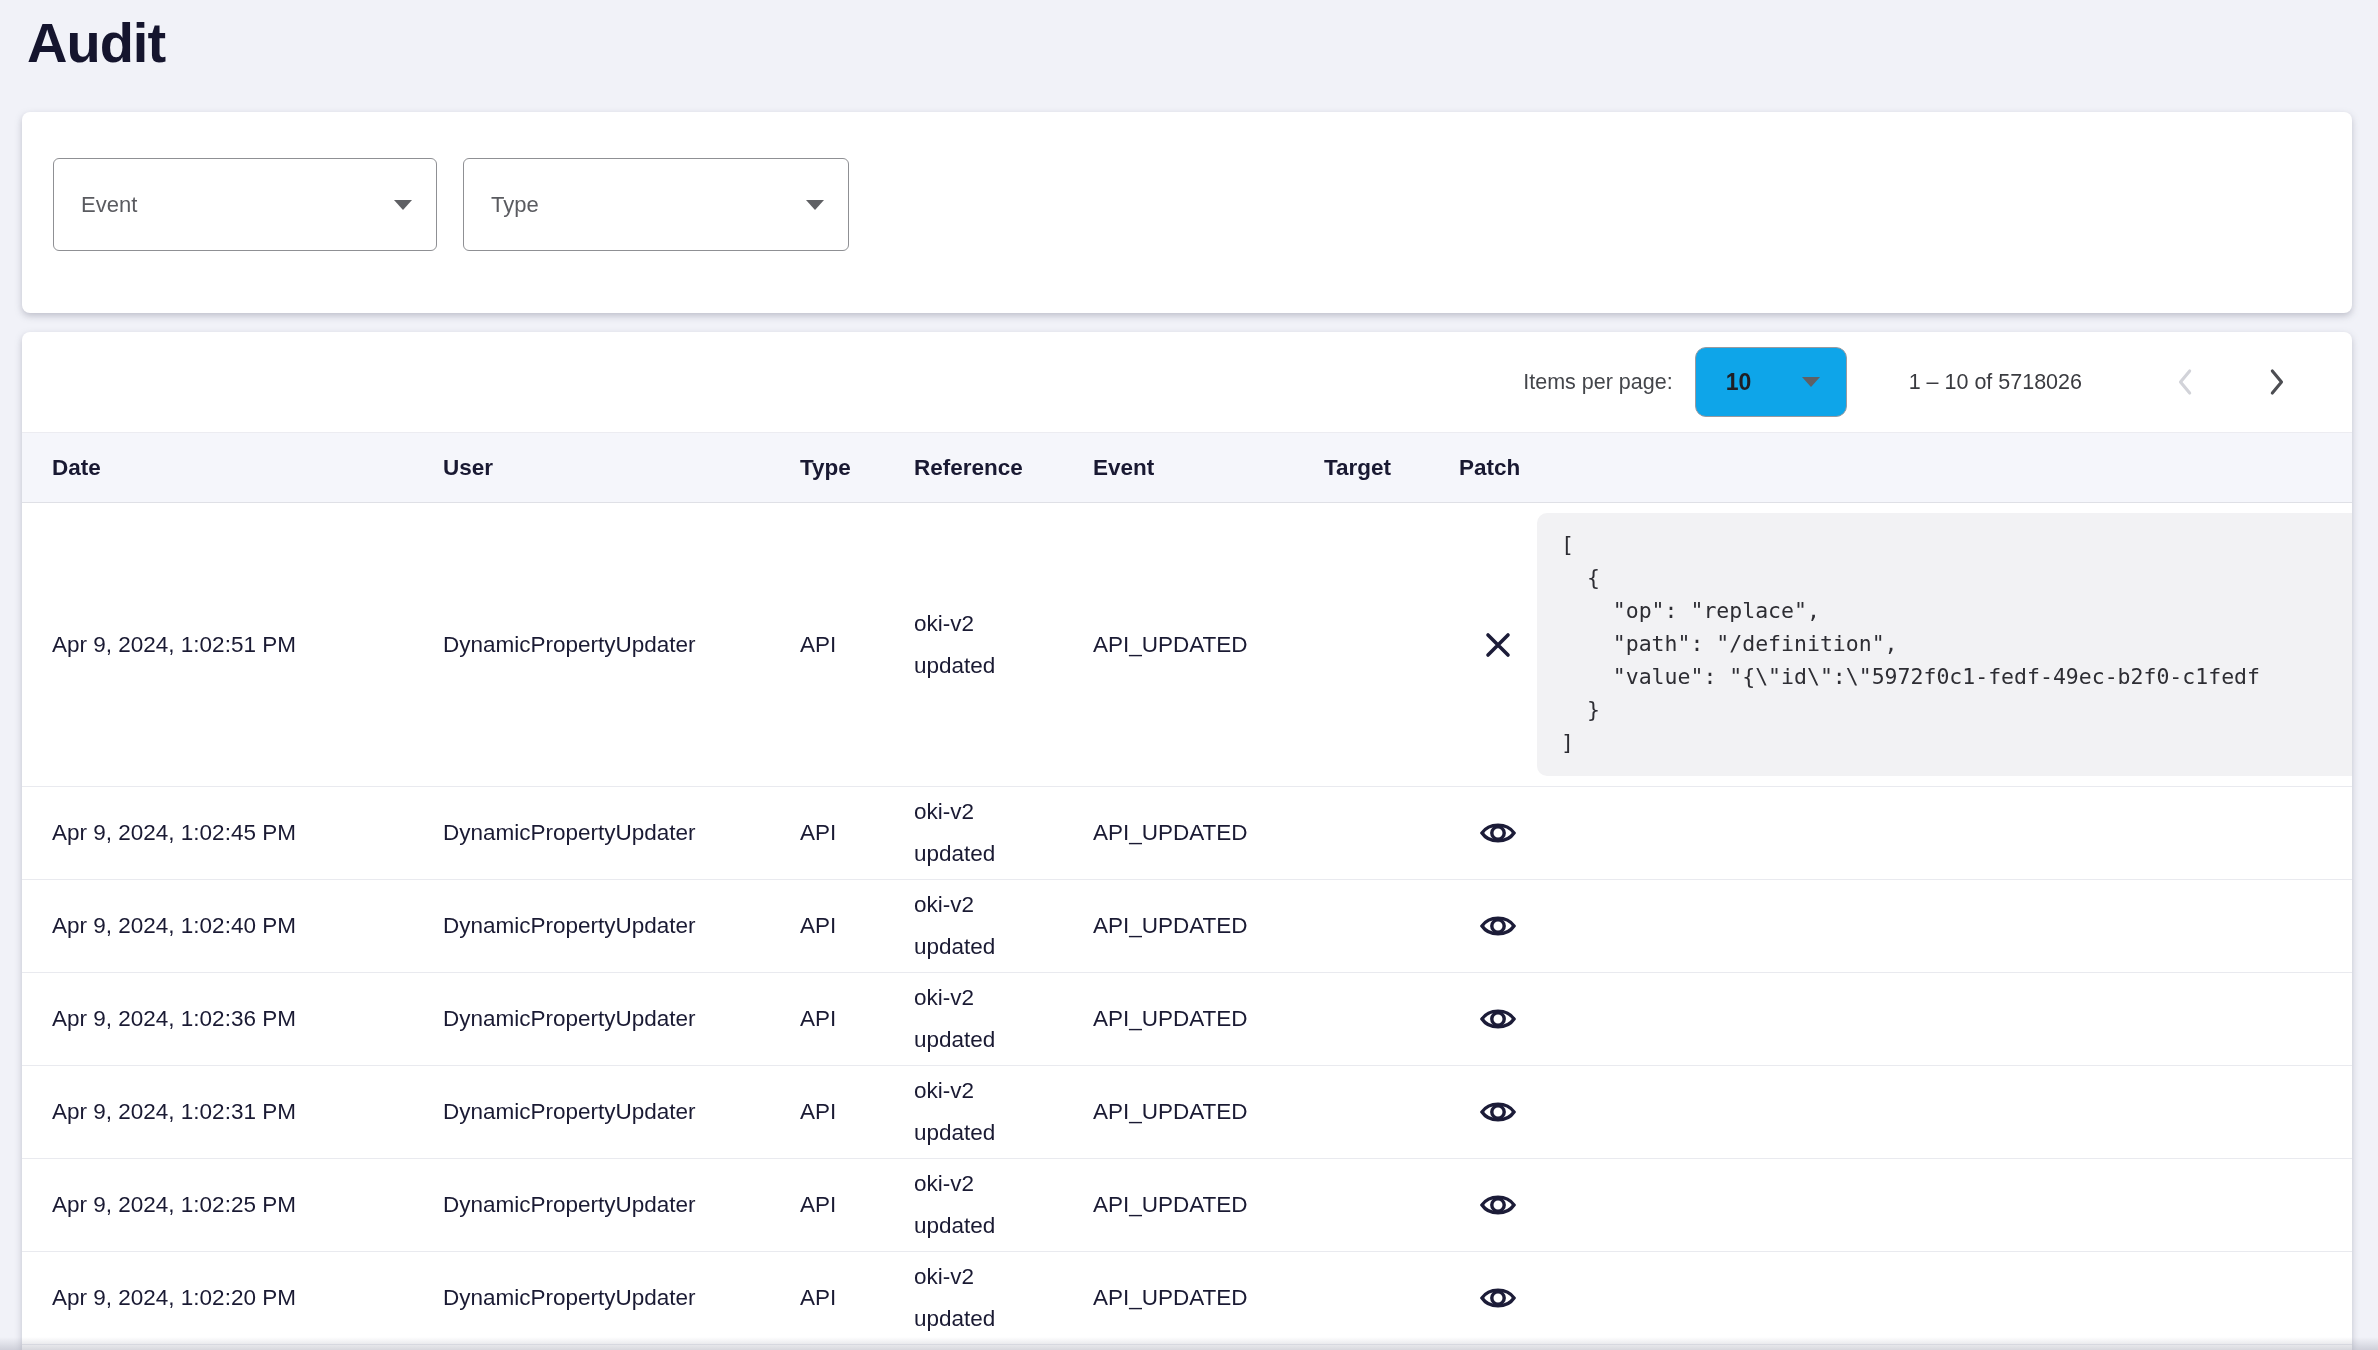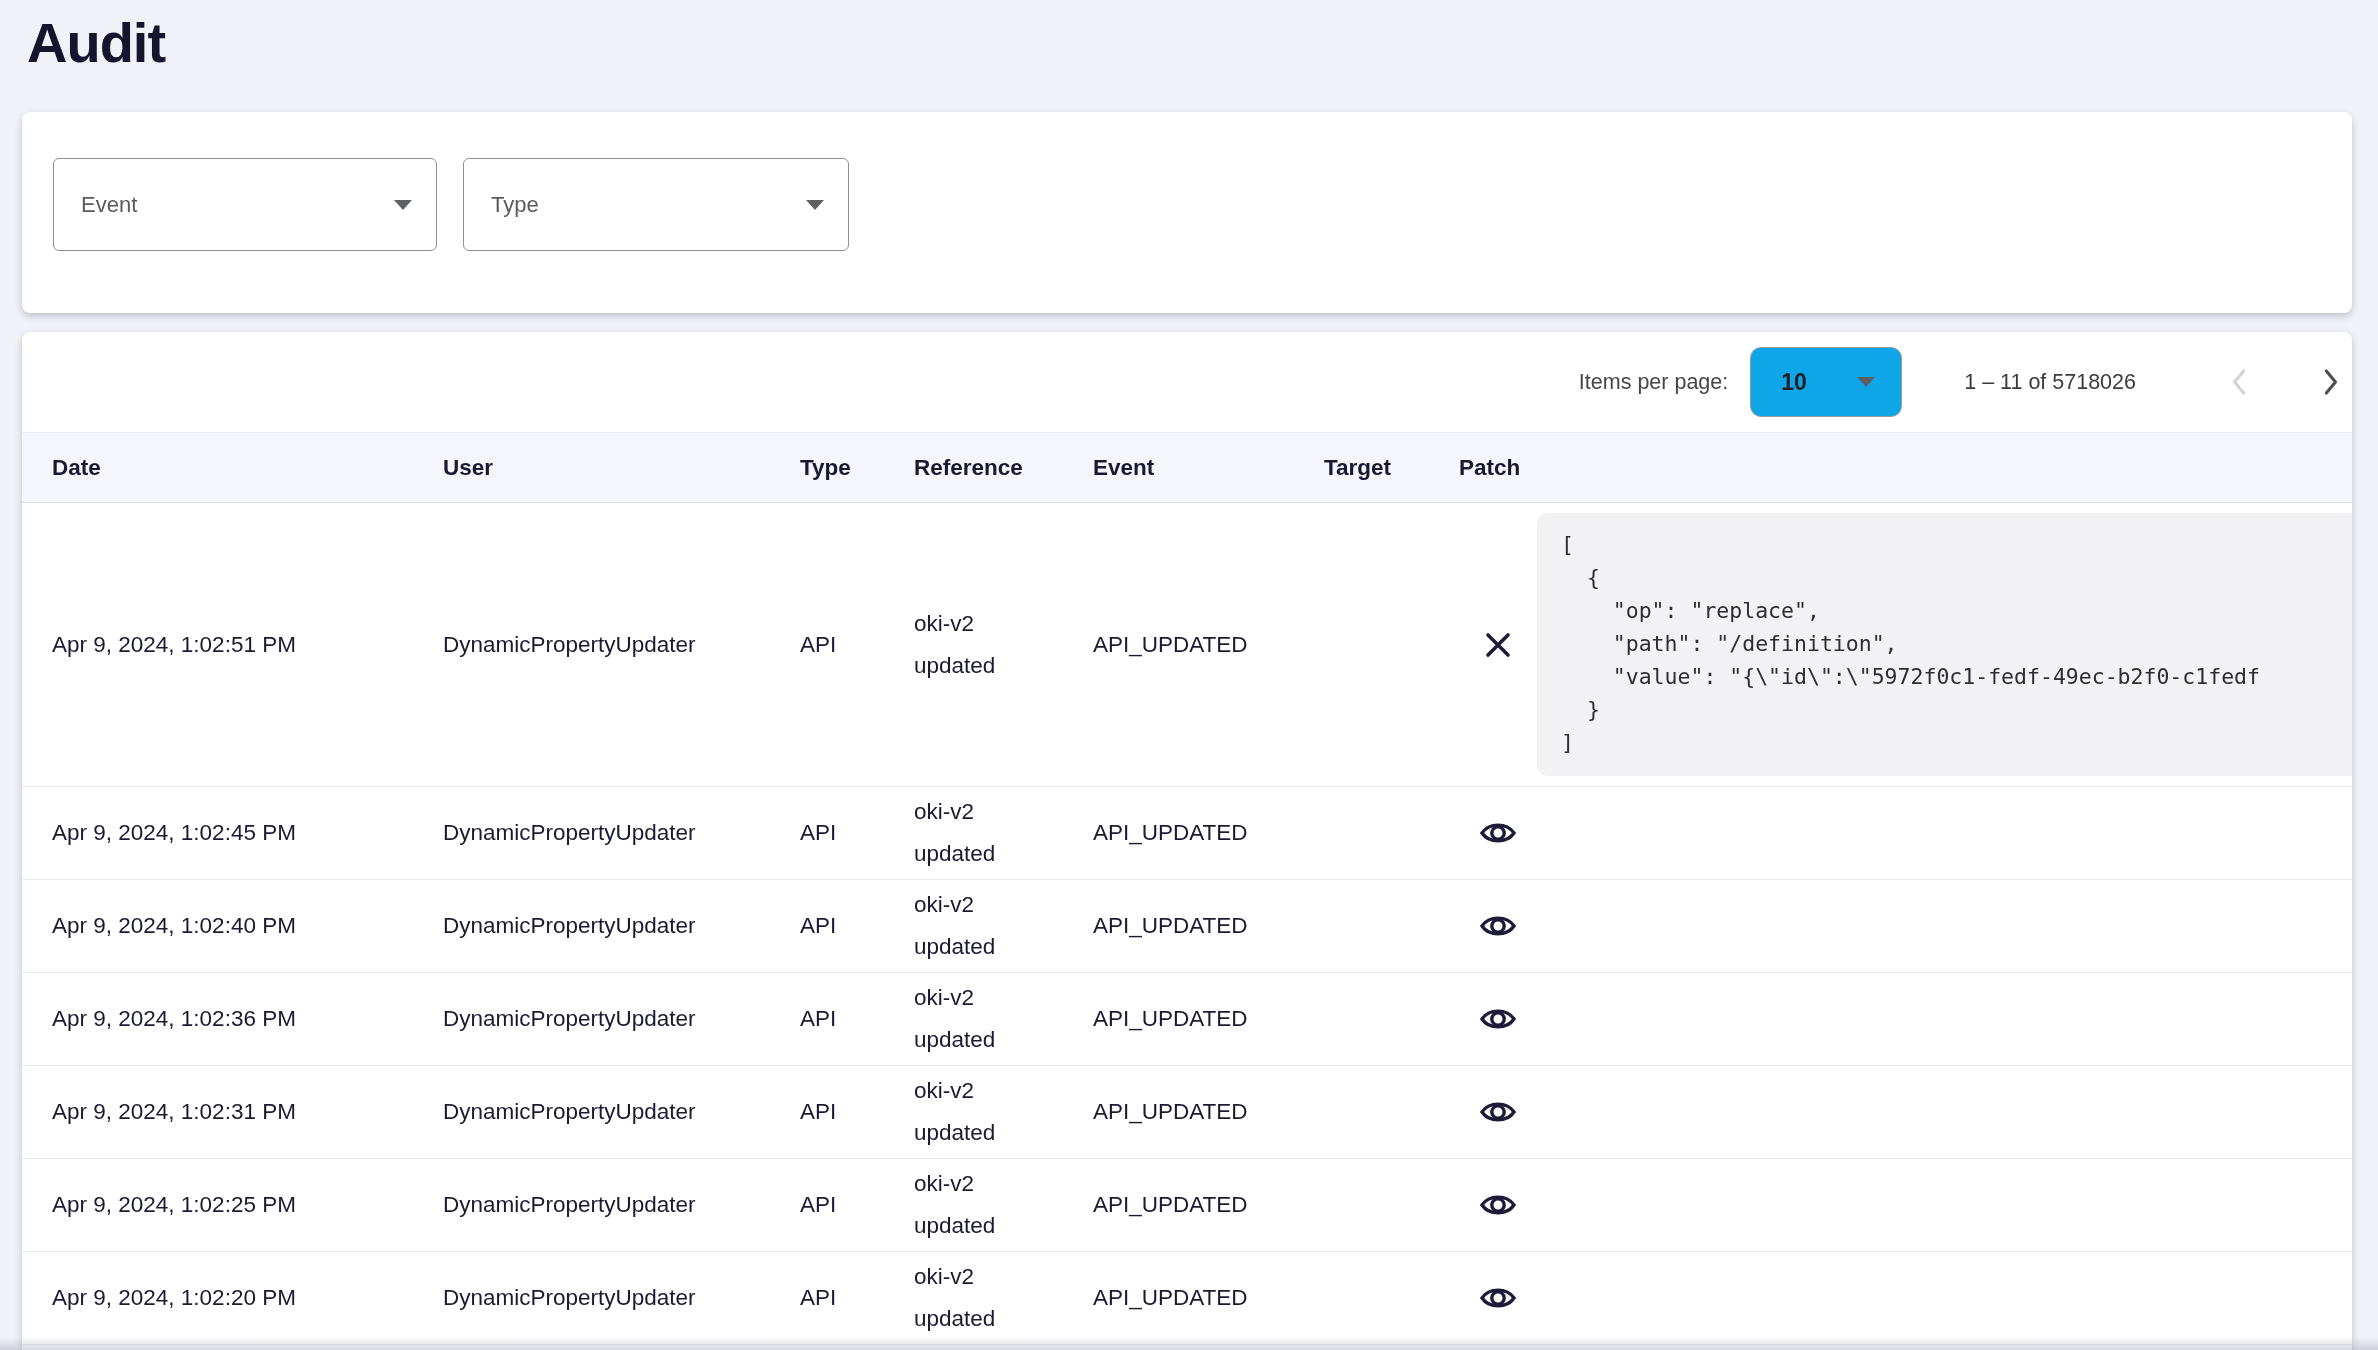--- a/index.html
+++ b/index.html
@@ -45,21 +45,21 @@
     font-family:"Liberation Sans",sans-serif;font-size:23px;color:#1a1a33;
   }
   .date-box input::placeholder{color:#6f7076;opacity:1;}
   .cal-btn{background:none;border:none;padding:4px;cursor:pointer;display:flex;}
   .date-hint{
     position:absolute;left:1818px;top:253px;font-size:21px;color:#202038;letter-spacing:.2px;
   }
   
   .pagination-bar{
     height:101px;display:flex;align-items:center;justify-content:flex-end;
-    border-bottom:1px solid #ececf1;box-sizing:border-box;
+    border-bottom:1px solid #ececf1;box-sizing:border-box;padding-right:54px;
     font-size:21.5px;color:#44464b;
   }
   .ipp-label{margin-right:22px;}
   .ipp-select{
     width:152px;height:70px;box-sizing:border-box;border:1.5px solid #989aa0;border-radius:11px;
     background:#0ea5e9;display:flex;align-items:center;justify-content:space-between;
     padding:0 26px 0 30px;cursor:pointer;
   }
   .ipp-select .val{font-size:23px;font-weight:700;color:#1f1f24;}
   .range-label{margin-left:62px;margin-right:82px;color:#3a3b40;}
@@ -121,21 +121,21 @@
   </div>
 
   <div class="card table-card">
 
     <div class="pagination-bar">
       <span class="ipp-label">Items per page:</span>
       <div class="ipp-select">
         <span class="val">10</span>
         <span class="caret"></span>
       </div>
-      <span class="range-label">1 – 11 of 5718026</span>
+      <span class="range-label">1 – 10 of 5718026</span>
       <button class="pg-btn">
         <svg width="22" height="30" viewBox="0 0 24 32">
           <path d="M16 4 L6 16 L16 28" fill="none" stroke="#d2d3d9" stroke-width="3.4" stroke-linecap="round" stroke-linejoin="round"></path>
         </svg>
       </button>
       <button class="pg-btn">
         <svg width="22" height="30" viewBox="0 0 24 32">
           <path d="M8 4 L18 16 L8 28" fill="none" stroke="#4d4e53" stroke-width="3.4" stroke-linecap="round" stroke-linejoin="round"></path>
         </svg>
       </button>

